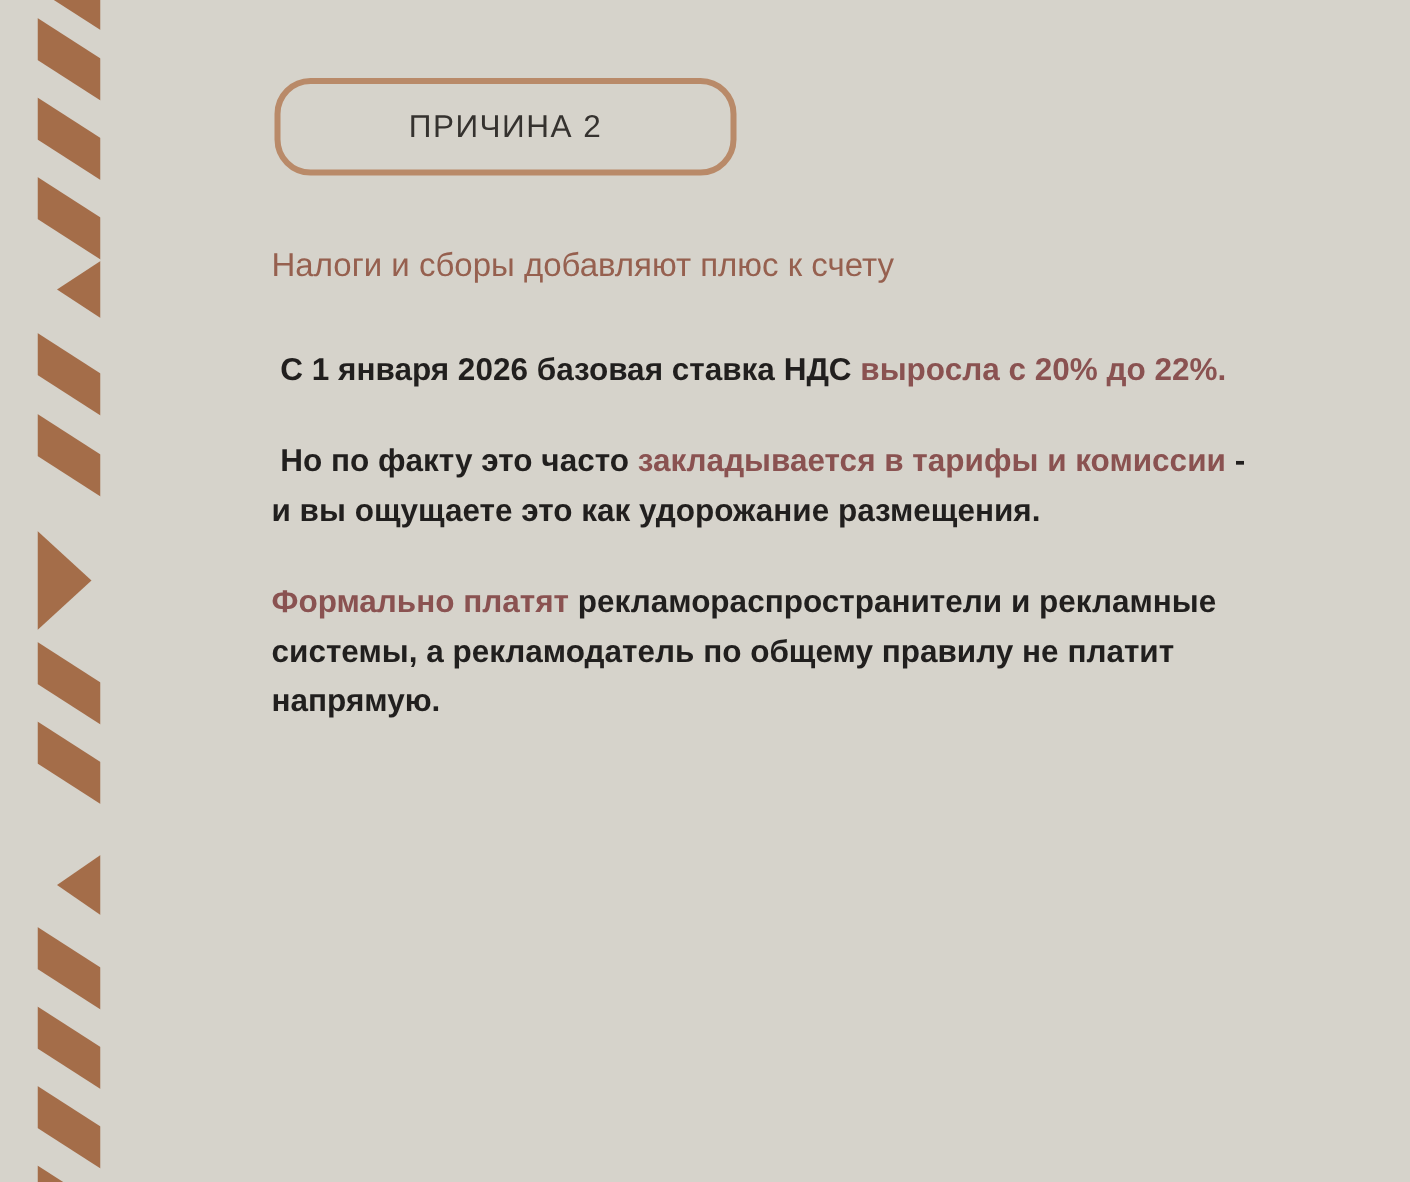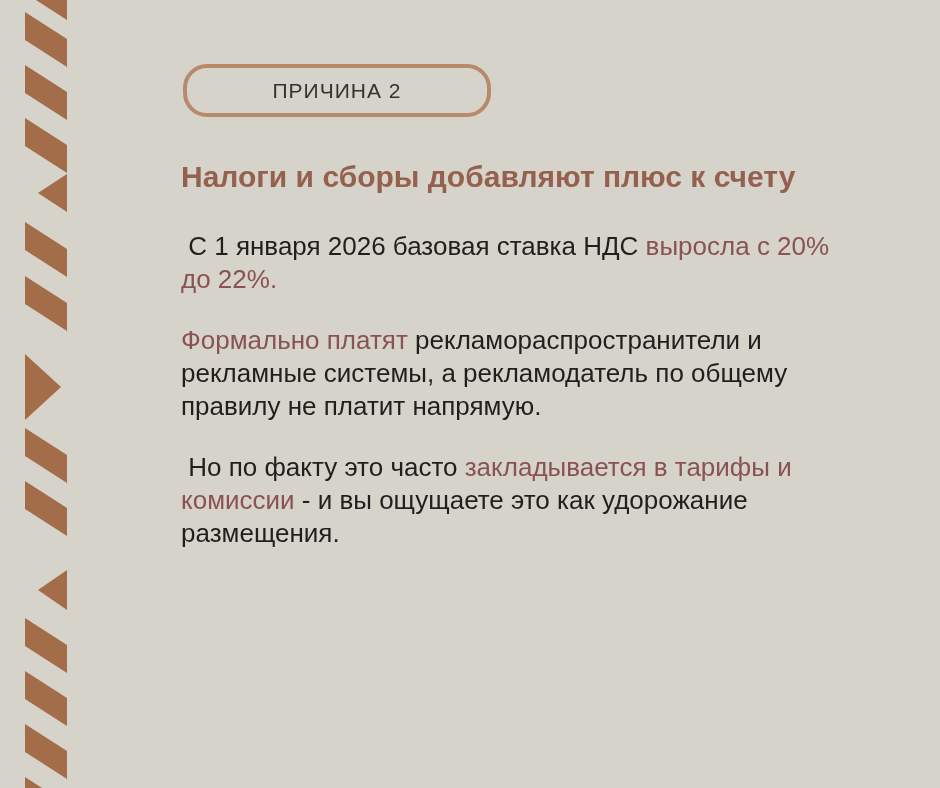--- a/index.html
+++ b/index.html
@@ -20,23 +20,23 @@
     top: 0;
     width: 42px;
     height: 788px;
   }
   .stripe-band polygon {
     fill: var(--stripe, #a46d49);
   }
   .badge {
     position: absolute;
     left: 183px;
-    top: 64px;
+    top: 52px;
     width: 308px;
-    height: 53px;
+    height: 65px;
     box-sizing: border-box;
     border: 4px solid var(--badge-border, #b98a69);
     border-radius: 24px;
     display: flex;
     align-items: center;
     justify-content: center;
   }
   .badge span {
     font-size: 21px;
     font-weight: 400;
@@ -44,30 +44,30 @@
     color: var(--badge-text, #35322f);
   }
   .content {
     position: absolute;
     left: 181px;
     top: 160px;
     width: 652px;
   }
   .heading {
     margin: 0 0 37px 0;
-    font-size: 30px;
+    font-size: 22px;
     line-height: 33px;
-    font-weight: 700;
+    font-weight: 400;
     color: var(--heading, #96604f);
   }
   .body-text p {
     margin: 0 0 28px 0;
-    font-size: 26px;
+    font-size: 21px;
     line-height: 33px;
-    font-weight: 400;
+    font-weight: 700;
     white-space: pre-wrap;
   }
   .body-text p:last-child { margin-bottom: 0; }
   .seg-dark   { color: var(--dark, #211f1e); }
   .seg-accent { color: var(--accent, #8a5251); }
 </style>
 </head>
 <body>
 
 <div class="canvas">
@@ -91,18 +91,18 @@
   </svg>
 
   <div class="badge">
     <span>ПРИЧИНА 2</span>
   </div>
 
   <div class="content">
     <h1 class="heading">Налоги и сборы добавляют плюс к счету</h1>
     <div class="body-text">
         <p><span class="seg-dark"> С 1 января 2026 базовая ставка НДС </span><span class="seg-accent">выросла с 20% до 22%.</span></p>
+        <p><span class="seg-dark"> Но по факту это часто </span><span class="seg-accent">закладывается в тарифы и комиссии</span><span class="seg-dark"> - и вы ощущаете это как удорожание размещения.</span></p>
         <p><span class="seg-accent">Формально платят </span><span class="seg-dark">рекламораспространители и рекламные системы, а рекламодатель по общему правилу не платит напрямую.</span></p>
-        <p><span class="seg-dark"> Но по факту это часто </span><span class="seg-accent">закладывается в тарифы и комиссии</span><span class="seg-dark"> - и вы ощущаете это как удорожание размещения.</span></p>
       </div>
   </div>
 
 </div>
 
 </body></html>

